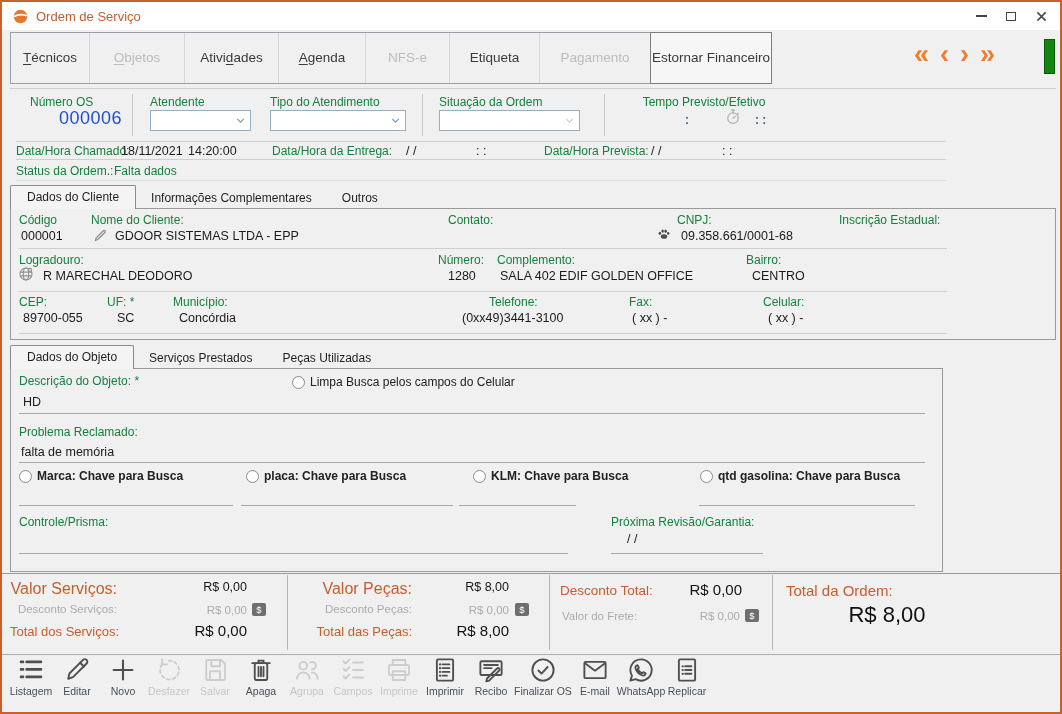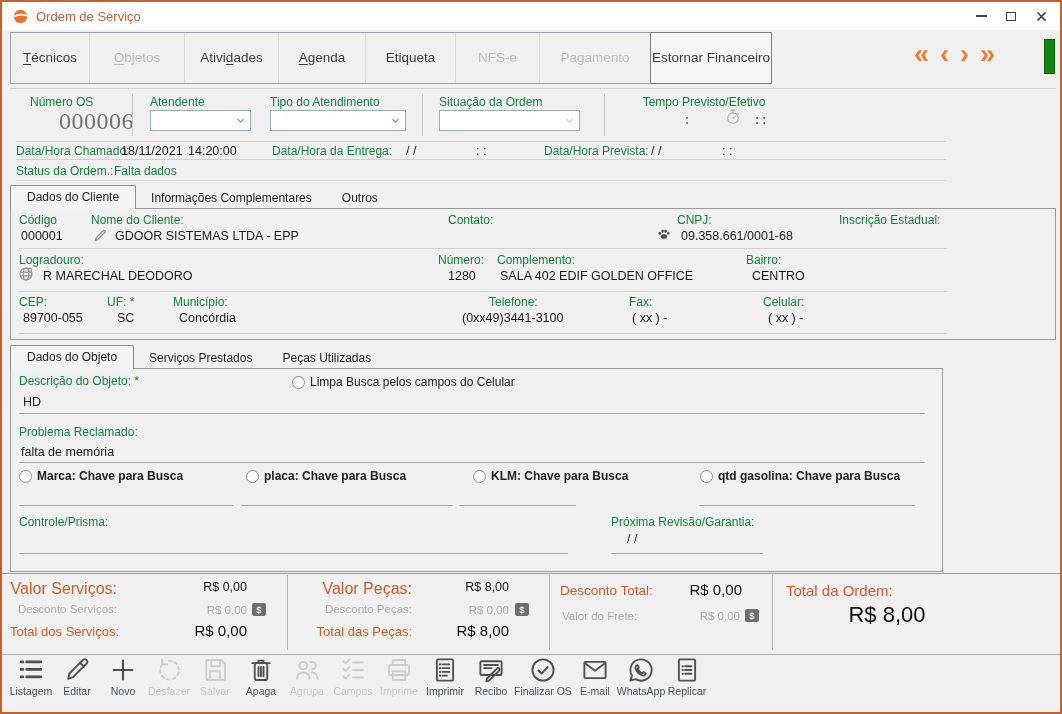--- a/index.html
+++ b/index.html
@@ -23,21 +23,21 @@
   .olab{position:absolute;color:#15803d;font-size:12px;white-space:nowrap;}
   .val{position:absolute;color:#1b1b1b;font-size:12.5px;white-space:nowrap;}
   .blab{position:absolute;color:#222;font-size:12px;font-weight:700;white-space:nowrap;}
   .nlab{position:absolute;color:#222;font-size:12px;white-space:nowrap;}
   .sepv{position:absolute;width:1px;background:#c9c9c9;}
   .seph{position:absolute;height:1px;background:#cfcfcf;}
   .uline{position:absolute;height:1px;background:#a8a8a8;}
   .combo{position:absolute;height:21px;background:#fff;border:1px solid #93aec5;box-sizing:border-box;display:flex;align-items:center;justify-content:flex-end;padding-right:3px;}
   .combo svg{stroke:#7b96ad;}
   .combo.dis svg{stroke:#c3ced8;}
-  .os-num{position:absolute;color:#737373;font-size:24px;letter-spacing:.5px;font-family:Liberation Serif, serif;}
+  .os-num{position:absolute;color:#1d4ed8;font-size:18px;letter-spacing:.5px;}
   .tcolon{position:absolute;color:#44607C;font-size:12px;font-weight:700;white-space:nowrap;}
   
   .tabbar{position:absolute;display:flex;align-items:flex-end;height:23px;z-index:3;}
   .tab{font-size:12px;color:#1f1f1f;padding:0 15px;line-height:21px;white-space:nowrap;}
   .tab.active{border:1px solid #8b8b8b;border-bottom:none;background:#f4f4f4;border-radius:2px 2px 0 0;line-height:22px;height:23px;padding:0 16px;}
   .panel{position:absolute;border:1px solid #9a9a9a;background:#f0f0f0;box-sizing:border-box;}
   .radio{position:absolute;width:13px;height:13px;border:1px solid #8a8a8a;border-radius:50%;background:#fff;box-sizing:border-box;}
   .icoabs{position:absolute;line-height:0;}
   
   .t-lab{position:absolute;color:#C65D2E;font-size:16px;text-align:right;white-space:nowrap;}
@@ -81,22 +81,22 @@
           <path d="M1.5 1.5l9 9M10.5 1.5l-9 9" stroke="#444" stroke-width="1.6"></path>
         </svg>
       </span>
   </div>
 
   <div class="navstrip">
     <div class="navtab" style="width:79px"><u>T</u>écnicos</div>
     <div class="navtab dis" style="width:95px"><u>O</u>bjetos</div>
     <div class="navtab" style="width:94px">Ativi<u>d</u>ades</div>
     <div class="navtab" style="width:87px"><u>A</u>genda</div>
+    <div class="navtab dis" style="width:84px">NFS-e</div>
     <div class="navtab" style="width:90px">Etiqueta</div>
-    <div class="navtab dis" style="width:84px">NFS-e</div>
     <div class="navtab dis" style="width:111px">Pagamento</div>
     <div class="navtab boxed" style="width:122px">Estornar Financeiro</div>
   </div>
 
   <div class="recnav">
     <span class="recbtn">«</span>
     <span class="recbtn">‹</span>
     <span class="recbtn">›</span>
     <span class="recbtn">»</span>
   </div>

